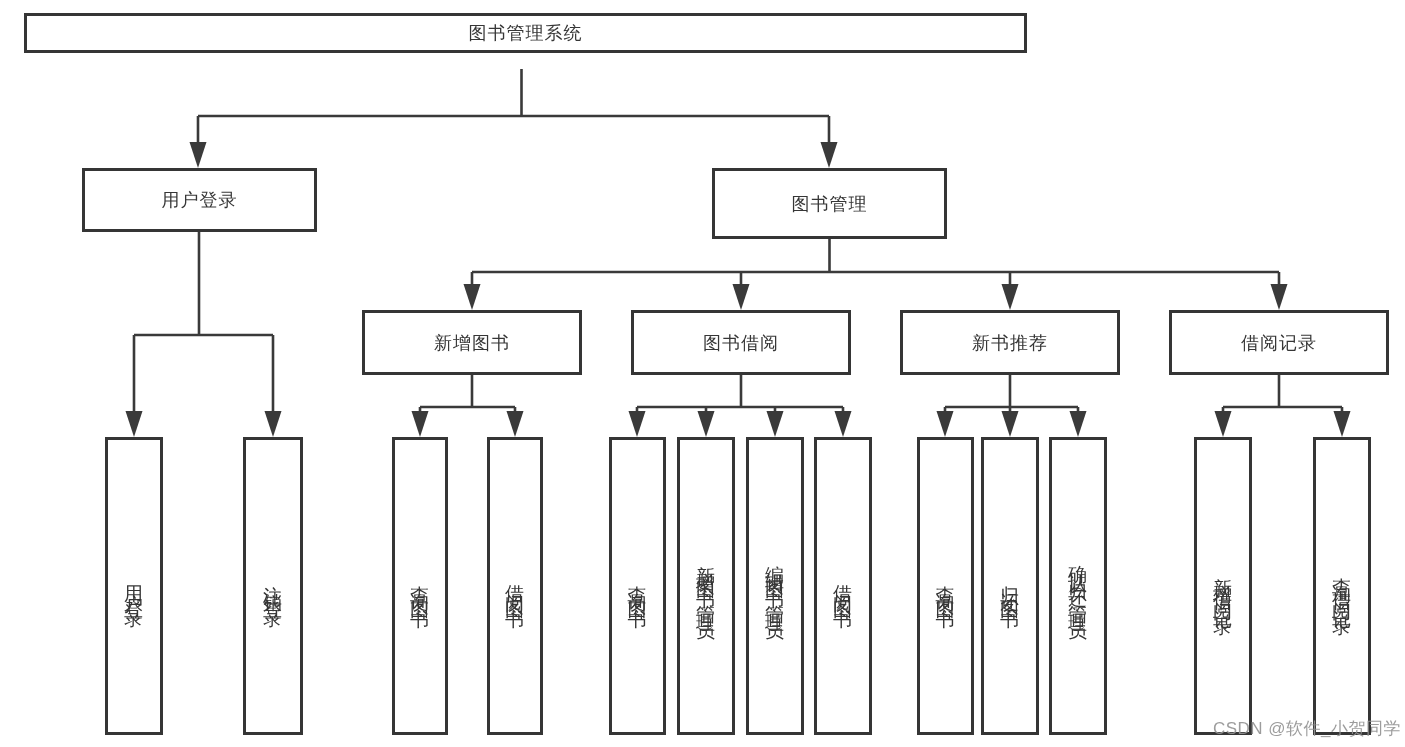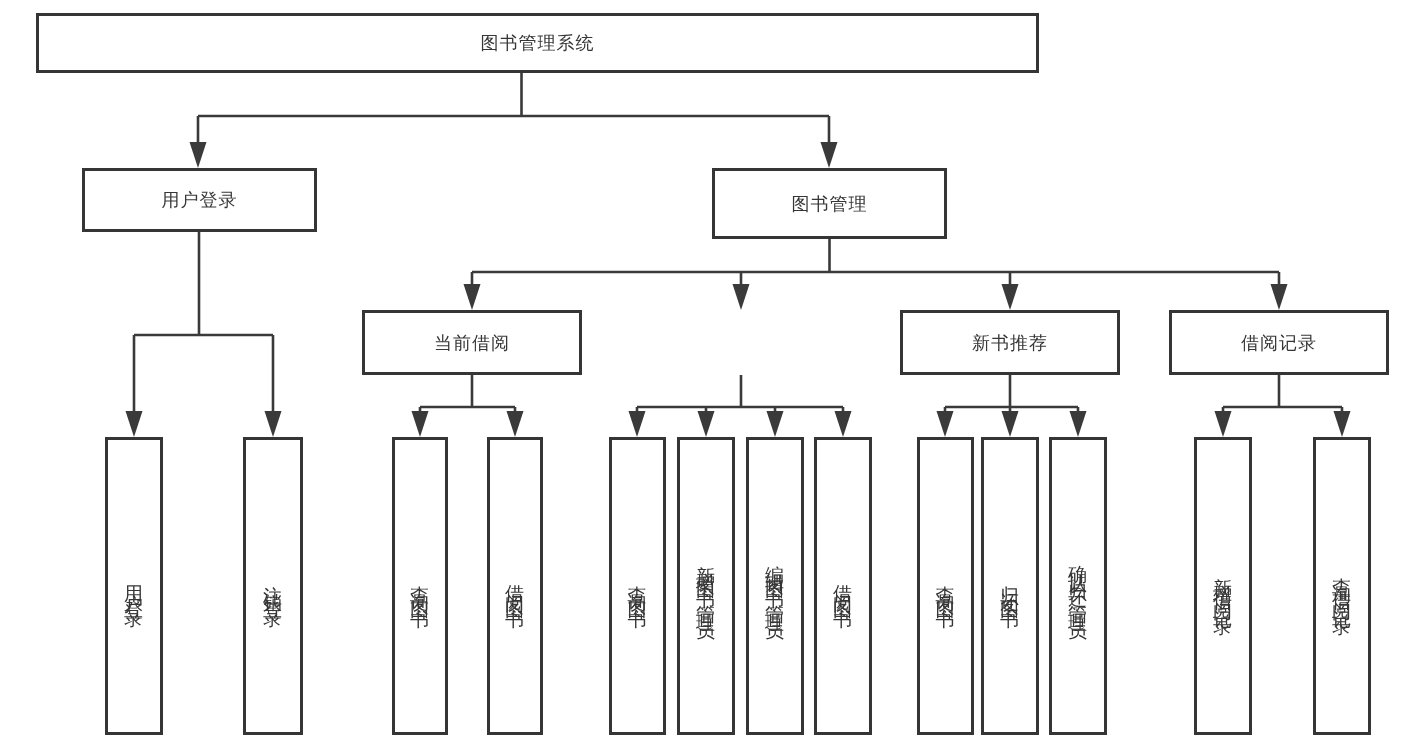--- a/index.html
+++ b/index.html
@@ -89,33 +89,36 @@
       <polygon points="766.5,411 783.5,411 775,437"></polygon>
       <polygon points="834.5,411 851.5,411 843,437"></polygon>
       <polygon points="936.5,411 953.5,411 945,437"></polygon>
       <polygon points="1001.5,411 1018.5,411 1010,437"></polygon>
       <polygon points="1069.5,411 1086.5,411 1078,437"></polygon>
       <polygon points="1214.5,411 1231.5,411 1223,437"></polygon>
       <polygon points="1333.5,411 1350.5,411 1342,437"></polygon>
     </g>
   </svg>
 
-  <div class="node h" style="left:36px; top:13px; width:1003px; height:60px">
+  <div class="node h" style="left:24px; top:13px; width:1003px; height:40px">
     <span>图书管理系统</span>
   </div>
 
   <div class="node h" style="left:82px; top:168px; width:235px; height:64px">
     <span>用户登录</span>
   </div>
   <div class="node h" style="left:712px; top:168px; width:235px; height:71px">
     <span>图书管理</span>
   </div>
 
   <div class="node h" style="left:362px; top:310px; width:220px; height:65px">
-    <span>当前借阅</span>
+    <span>新增图书</span>
+  </div>
+  <div class="node h" style="left:631px; top:310px; width:220px; height:65px">
+    <span>图书借阅</span>
   </div>
   <div class="node h" style="left:900px; top:310px; width:220px; height:65px">
     <span>新书推荐</span>
   </div>
   <div class="node h" style="left:1169px; top:310px; width:220px; height:65px">
     <span>借阅记录</span>
   </div>
 
   <div class="node v" style="left:105px; top:437px; width:58px; height:298px">
     <span>用户登录</span>
@@ -154,14 +157,15 @@
     <span>确认归还（管理员）</span>
   </div>
 
   <div class="node v" style="left:1194px; top:437px; width:58px; height:298px">
     <span>新增借阅记录</span>
   </div>
   <div class="node v" style="left:1313px; top:437px; width:58px; height:298px">
     <span>查询借阅记录</span>
   </div>
 
+  <div id="watermark">CSDN @软件_小贺同学</div>
 
 </div>
 
 </body></html>

